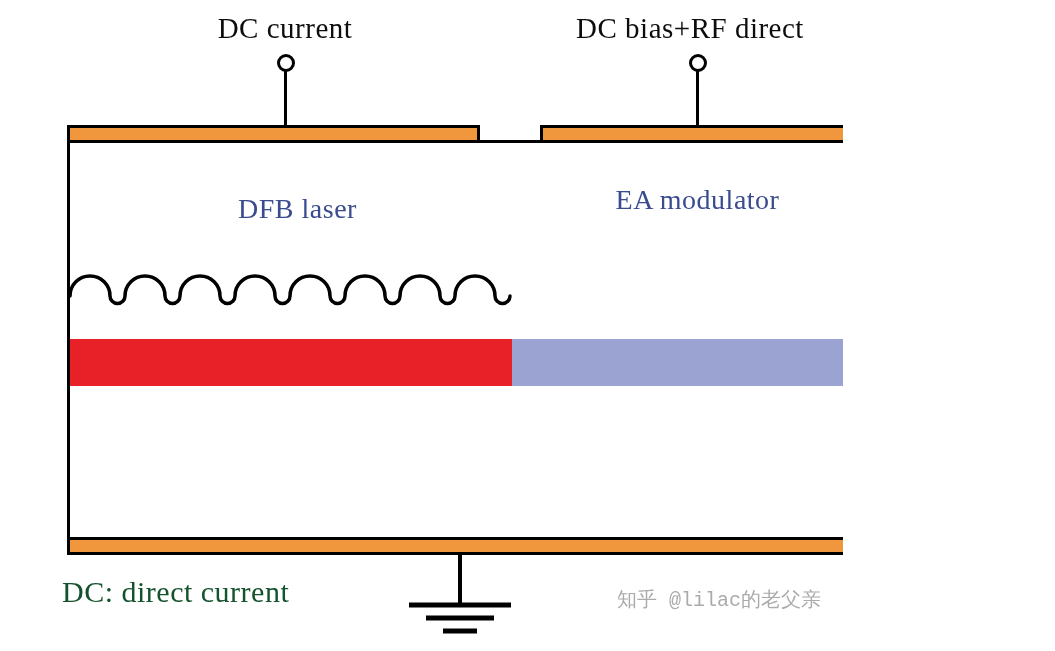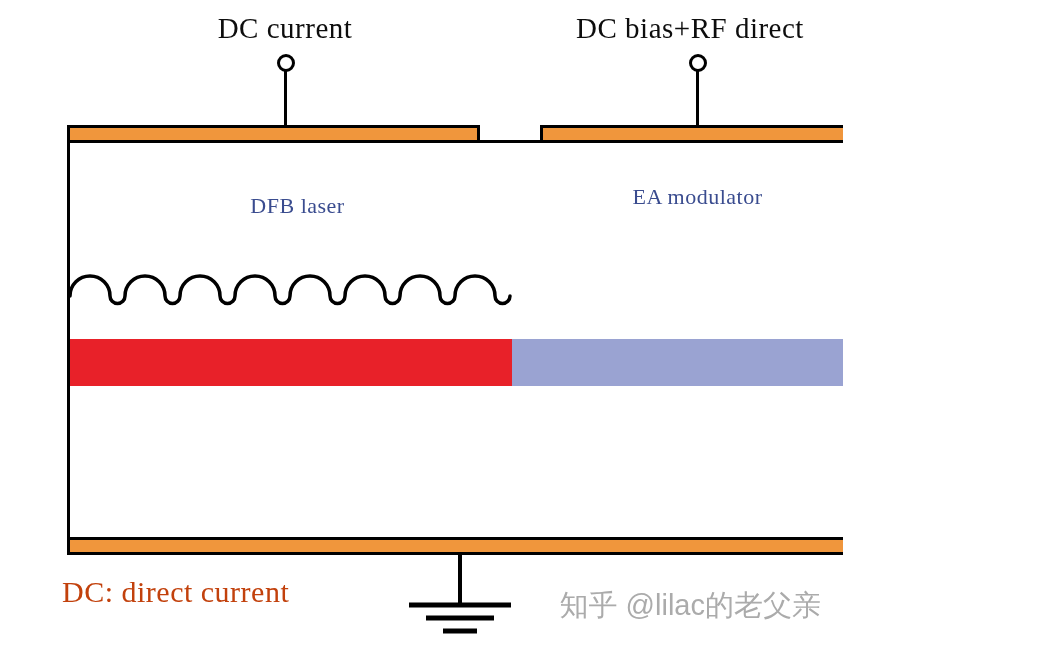--- a/index.html
+++ b/index.html
@@ -18,21 +18,21 @@
     position: absolute;
     font-size: 29px;
     color: #0d0d0d;
     text-align: center;
     white-space: nowrap;
     letter-spacing: 0.5px;
   }
 
   .section-label {
     position: absolute;
-    font-size: 22px;
+    font-size: 28px;
     color: var(--label-blue, #3a4c8f);
     text-align: center;
     white-space: nowrap;
     letter-spacing: 0.5px;
   }
 
   .terminal {
     position: absolute;
     width: 18px;
     height: 18px;
@@ -119,32 +119,32 @@
   .ground-svg line {
     stroke: #000;
     stroke-width: 5;
     stroke-linecap: butt;
   }
 
   .footnote {
     position: absolute;
     left: 62px; top: 575px;
     font-size: 30px;
-    color: #c2410c;
+    color: #14532d;
     white-space: nowrap;
     letter-spacing: 0.5px;
   }
 
   .watermark {
     position: absolute;
     right: 22px; top: 586px;
-    font-size: 29px;
+    font-size: 20px;
     color: var(--watermark-gray, #ababab);
     white-space: nowrap;
-    font-family: Liberation Sans, sans-serif;
+    font-family: Liberation Mono, monospace;
   }
 </style>
 </head>
 <body>
 
 <div class="canvas">
 
   <div class="txt-label" style="left:175px; top:12px; width:220px;">DC current</div>
   <div class="txt-label" style="left:540px; top:12px; width:300px;">DC bias+RF direct</div>
 

